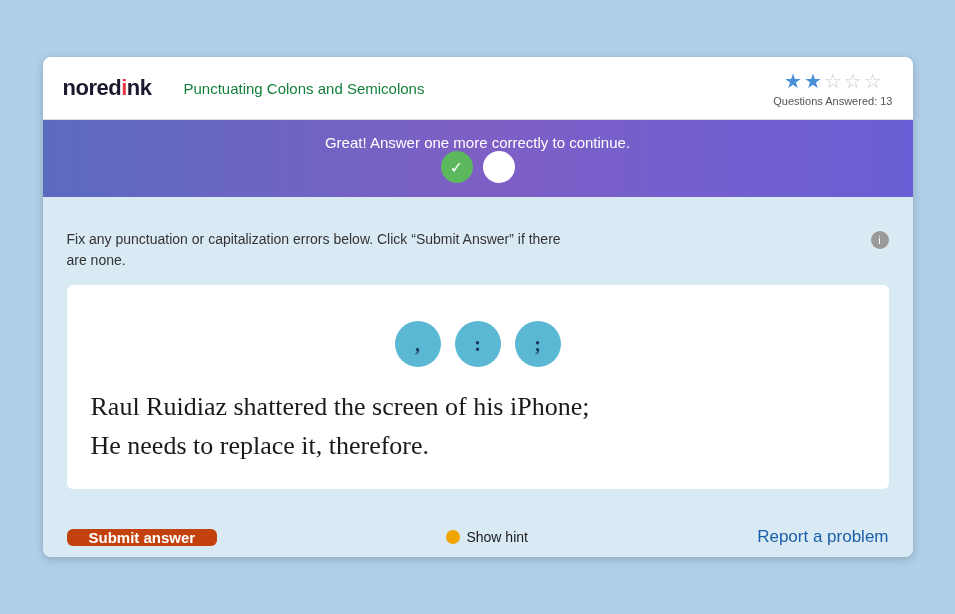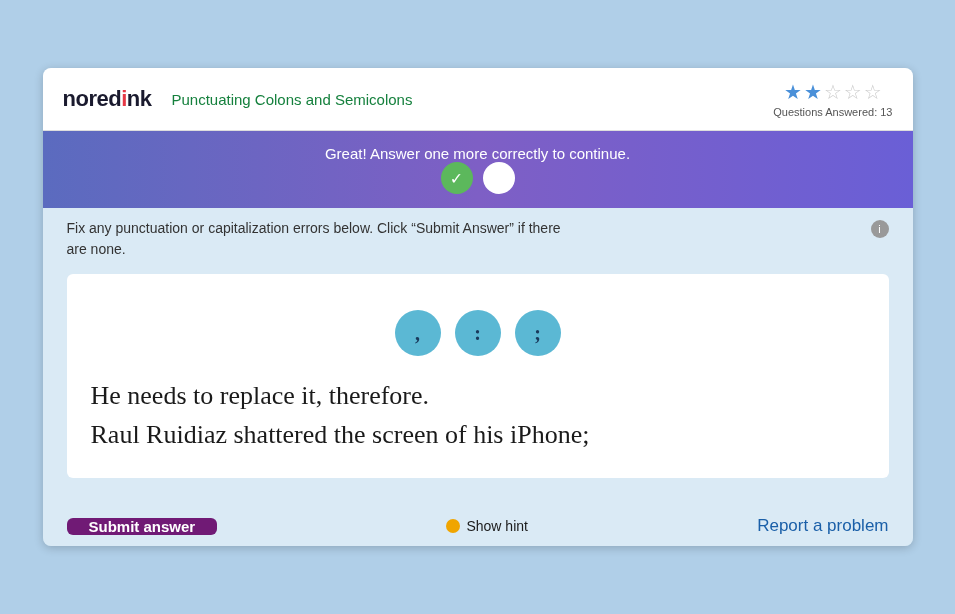--- a/index.html
+++ b/index.html
@@ -29,21 +29,21 @@
       padding: 12px 20px;
       display: flex;
       align-items: center;
       justify-content: space-between;
       border-bottom: 1px solid #ddd;
     }
 
     .logo-area {
       display: flex;
       align-items: center;
-      gap: 20px;
+      gap: 32px;
     }
 
     .logo {
       font-size: 22px;
       font-weight: bold;
       font-family: Arial, sans-serif;
       letter-spacing: -0.5px;
     }
 
     .logo-no {
@@ -131,21 +131,21 @@
       width: 32px;
       height: 32px;
       border-radius: 50%;
       background: #ffffff;
       border: none;
     }
 
     
     .main-content {
       background: #daeaf5;
-      padding: 10px 24px 22px 24px;
+      padding: 32px 24px 22px 24px;
       margin: 0;
     }
 
     .instruction-row {
       display: flex;
       align-items: flex-start;
       gap: 8px;
       margin-bottom: 14px;
     }
 
@@ -208,21 +208,21 @@
     
     .footer-row {
       display: flex;
       align-items: center;
       justify-content: space-between;
       padding: 16px 24px 10px 24px;
       background: #daeaf5;
     }
 
     .submit-btn {
-      background: #701a75;
+      background: #c2410c;
       color: white;
       border: none;
       border-radius: 6px;
       padding: 0 22px;
       font-size: 15px;
       font-family: Arial, sans-serif;
       font-weight: bold;
       cursor: pointer;
     }
 
@@ -299,22 +299,22 @@
 
     <div class="sentence-area">
 
       <div class="punctuation-selector">
         <button class="punct-btn">,</button>
         <button class="punct-btn">:</button>
         <button class="punct-btn">;</button>
       </div>
 
       <div class="sentence-text">
+        <div>Raul Ruidiaz shattered the screen of his iPhone;</div>
         <div>He needs to replace it, therefore.</div>
-        <div>Raul Ruidiaz shattered the screen of his iPhone;</div>
       </div>
     </div>
 
   </div>
 
   <div class="footer-row">
     <button class="submit-btn">Submit answer</button>
     <div class="show-hint-area">
       <div class="hint-bulb"></div>
       <span class="show-hint-text">Show hint</span>

